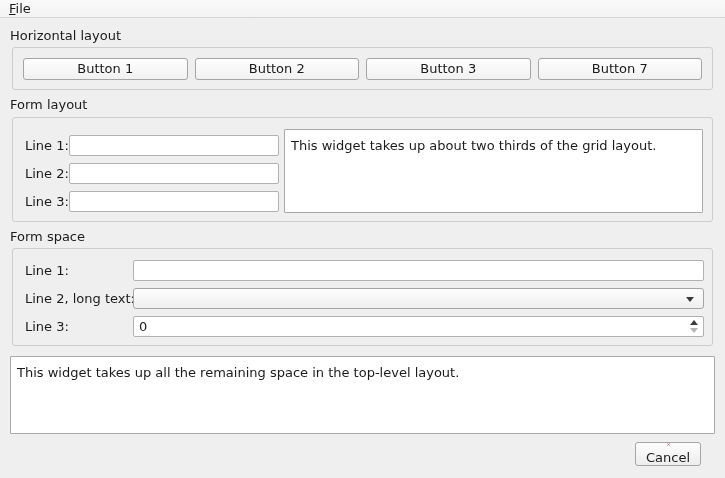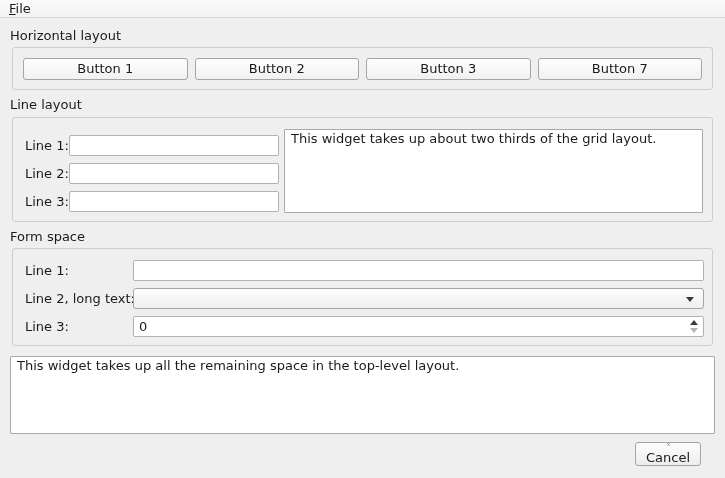--- a/index.html
+++ b/index.html
@@ -44,21 +44,21 @@
   .rowlabel { position:absolute; height:21px; line-height:21px; white-space:nowrap; }
   .lineedit {
     position:absolute; height:21px;
     background:#ffffff; border:1px solid #b2b2b2; border-radius:2px;
     box-sizing:border-box; padding:0 4px; font:13px "DejaVu Sans","Liberation Sans",sans-serif;
     color:#1b1b1b; outline:none;
   }
   .textedit {
     position:absolute; background:#ffffff;
     border:1px solid #a9a9a9; border-radius:1px;
-    box-sizing:border-box; padding:1px 6px; line-height:16px;
+    box-sizing:border-box; padding:8px 6px; line-height:16px;
     cursor:text; overflow:hidden;
   }
   
   .grid-label { left:12px; }
   .grid-edit { left:56px; width:210px; }
   
   .form-label { left:12px; }
   .form-field { left:120px; width:571px; }
   .combobox {
     position:absolute; height:21px;
@@ -107,21 +107,21 @@
 </div>
 
 <div class="gtitle" style="top:29px;">Horizontal layout</div>
 <div class="gframe" id="gframe-horizontal">
   <div class="pbtn">Button 1</div>
   <div class="pbtn">Button 2</div>
   <div class="pbtn">Button 3</div>
   <div class="pbtn">Button 7</div>
 </div>
 
-<div class="gtitle" style="top:98px;">Line layout</div>
+<div class="gtitle" style="top:98px;">Form layout</div>
 <div class="gframe" id="gframe-grid">
   <div class="rowlabel grid-label" style="top:17px;">Line 1:</div>
   <input class="lineedit grid-edit" style="top: 17px;" value="">
   <div class="rowlabel grid-label" style="top:45px;">Line 2:</div>
   <input class="lineedit grid-edit" style="top: 45px;" value="">
   <div class="rowlabel grid-label" style="top:73px;">Line 3:</div>
   <input class="lineedit grid-edit" style="top: 73px;" value="">
   <div class="textedit" style="left:271px; top:11px; width:419px; height:84px;">
     <span>This widget takes up about two thirds of the grid layout.</span>
   </div>

